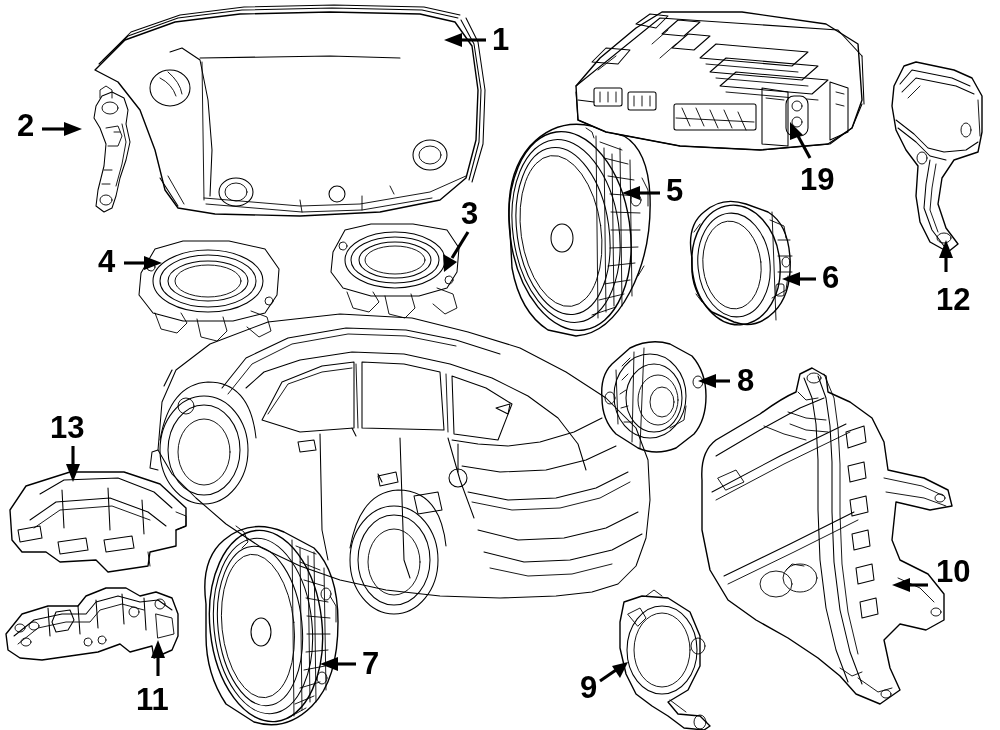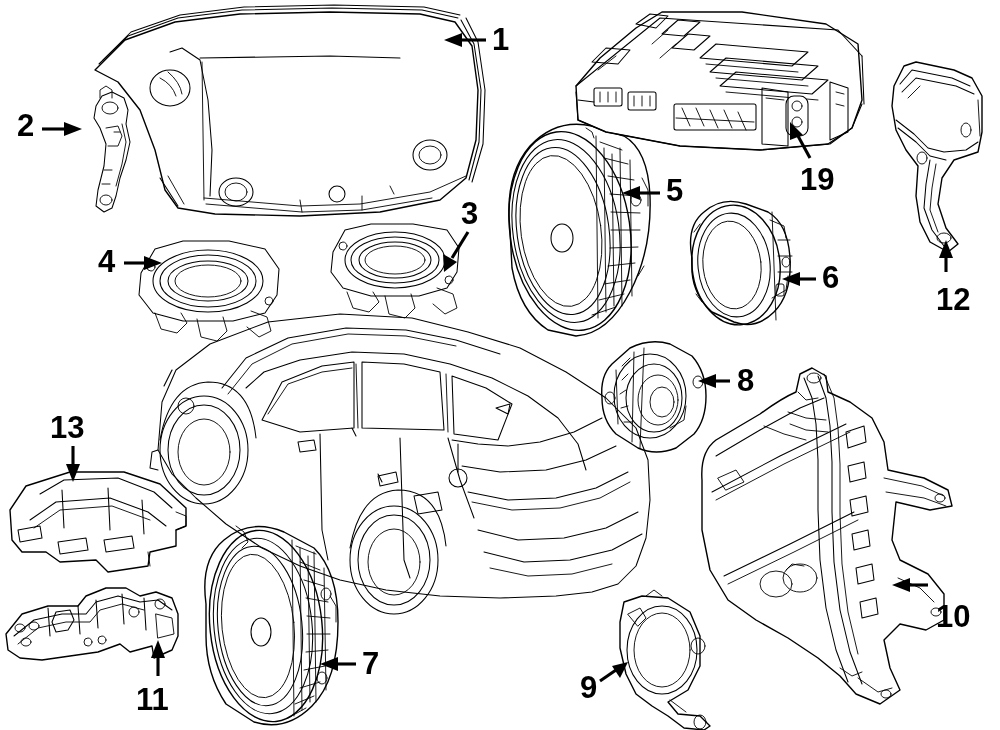--- a/index.html
+++ b/index.html
@@ -439,19 +439,19 @@
 
   <div class="callout-label" style="left:492px; top:24px;">1</div>
   <div class="callout-label" style="left:17px;  top:110px;">2</div>
   <div class="callout-label" style="left:461px; top:198px;">3</div>
   <div class="callout-label" style="left:98px;  top:246px;">4</div>
   <div class="callout-label" style="left:666px; top:175px;">5</div>
   <div class="callout-label" style="left:822px; top:262px;">6</div>
   <div class="callout-label" style="left:362px; top:648px;">7</div>
   <div class="callout-label" style="left:737px; top:365px;">8</div>
   <div class="callout-label" style="left:580px; top:672px;">9</div>
-  <div class="callout-label" style="left:936px; top:601px;">10</div>
+  <div class="callout-label" style="left:936px; top:556px;">10</div>
   <div class="callout-label" style="left:800px; top:164px;">19</div>
   <div class="callout-label" style="left:936px; top:260px;margin-top:24px;">12</div>
   <div class="callout-label" style="left:50px;  top:412px;">13</div>
   <div class="callout-label" style="left:136px; top:684px;">11</div>
 
 </div>
 
 </body></html>

